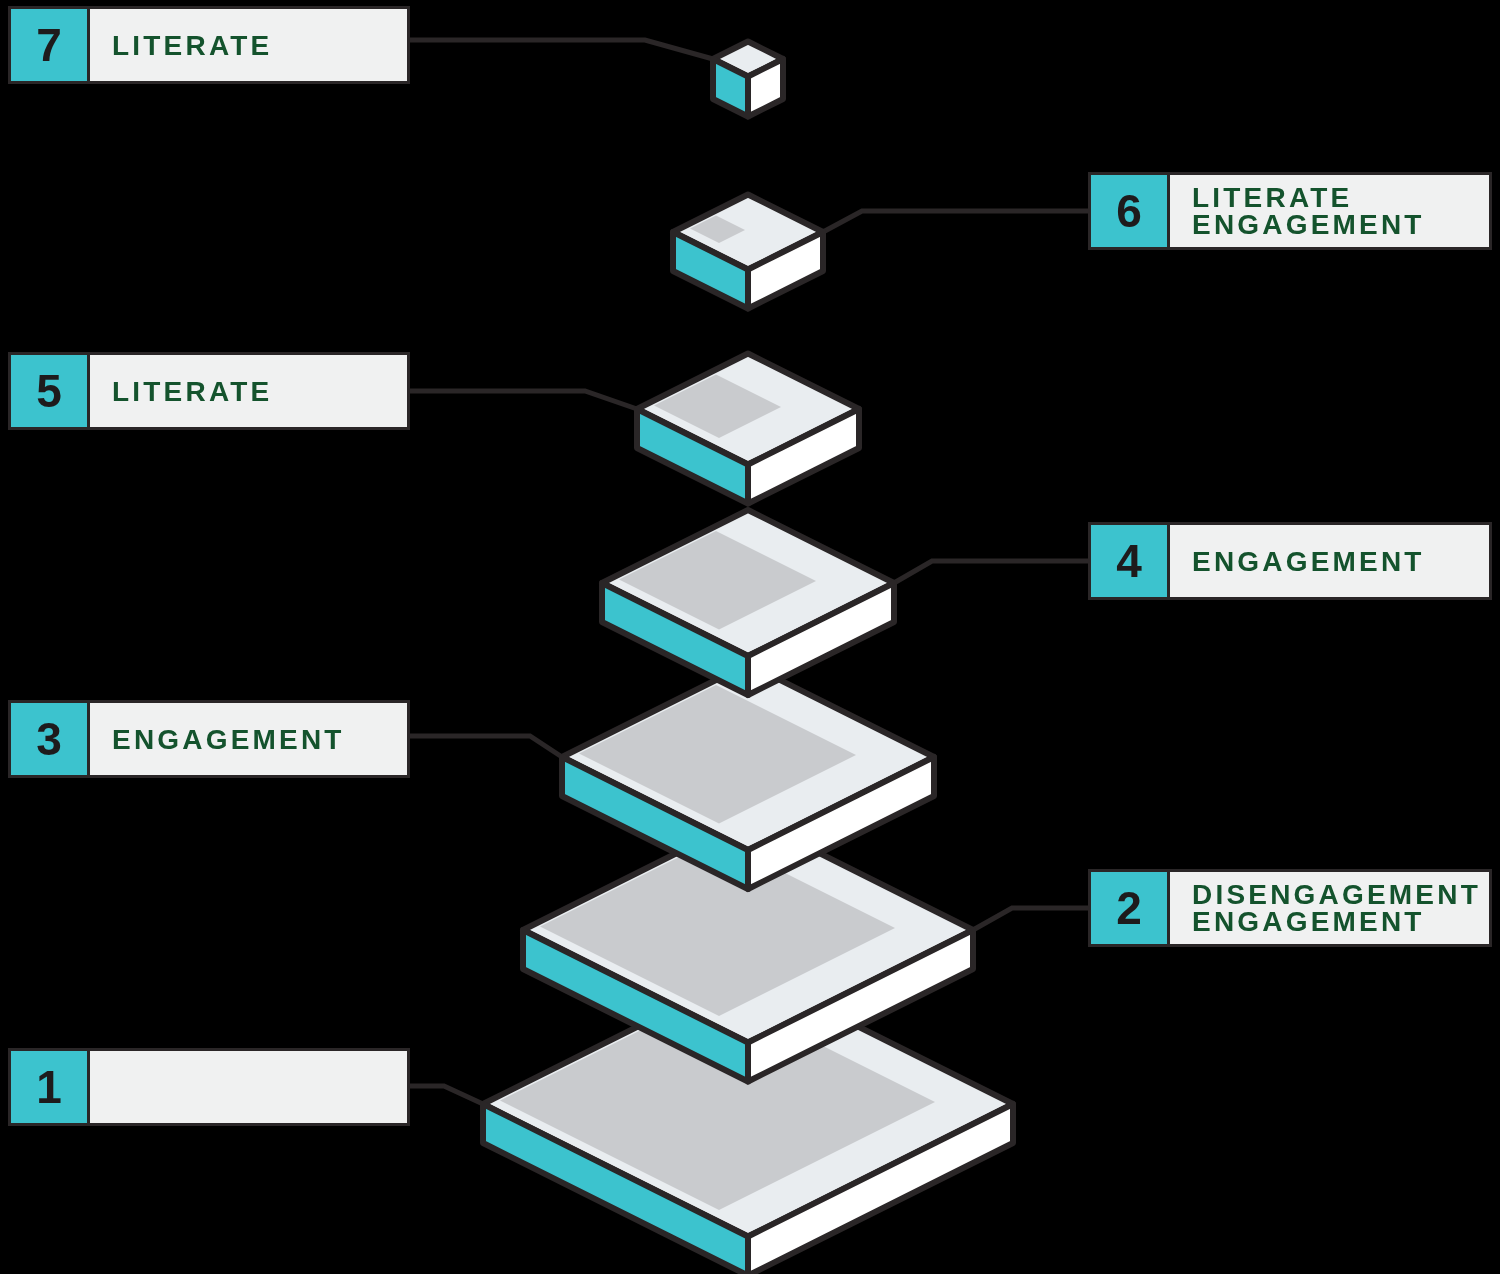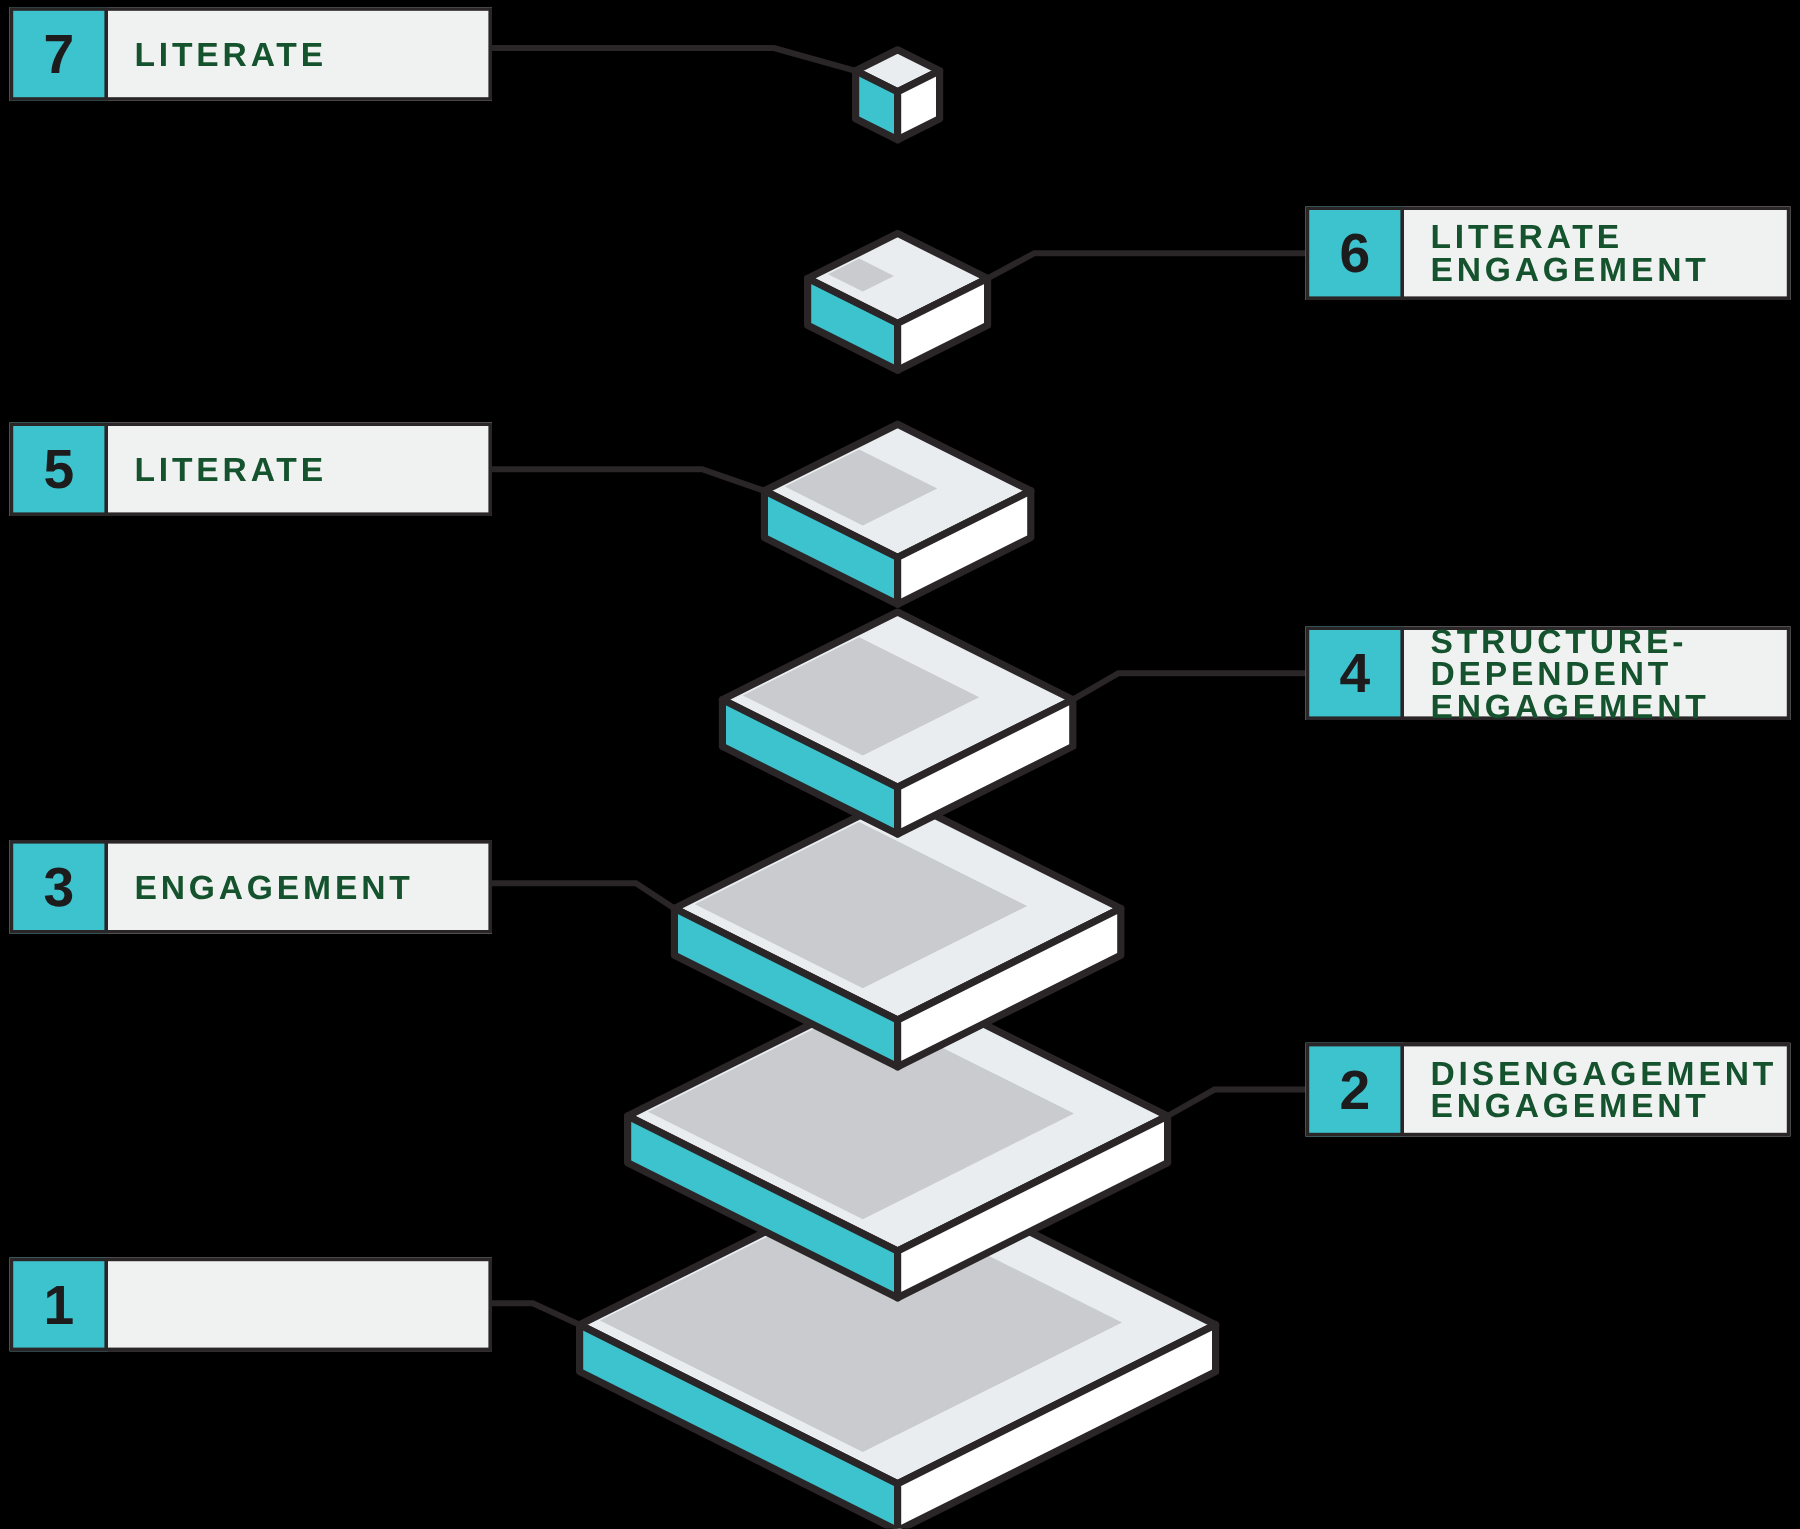--- a/index.html
+++ b/index.html
@@ -108,21 +108,20 @@
   <div class="label left pos5">
     <div class="num">5</div>
     <div class="txt">
       <span>LITERATE</span>
     </div>
   </div>
 
   <div class="label right pos4">
     <div class="num">4</div>
     <div class="txt">
-      <span>STRUCTURE-DEPENDENT</span>
       <span>ENGAGEMENT</span>
     </div>
   </div>
 
   <div class="label left pos3">
     <div class="num">3</div>
     <div class="txt">
       <span>ENGAGEMENT</span>
     </div>
   </div>

